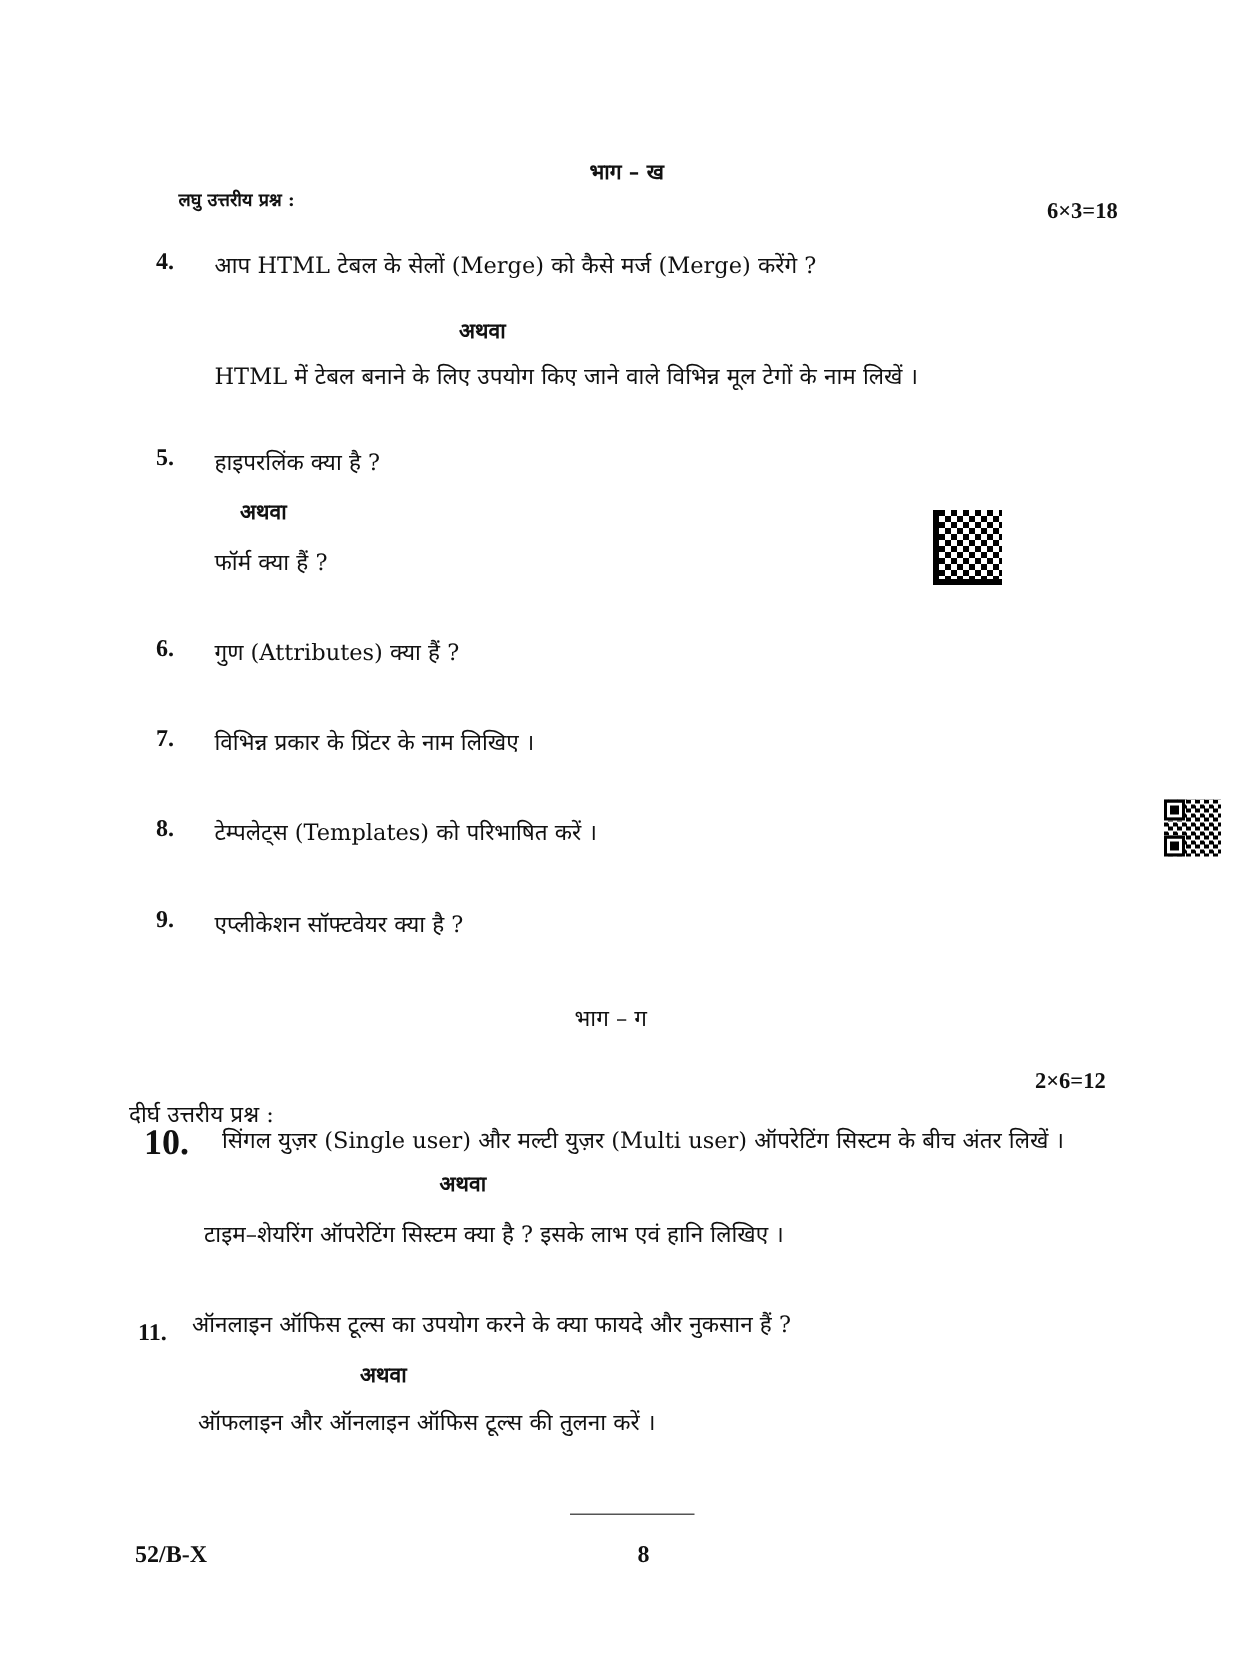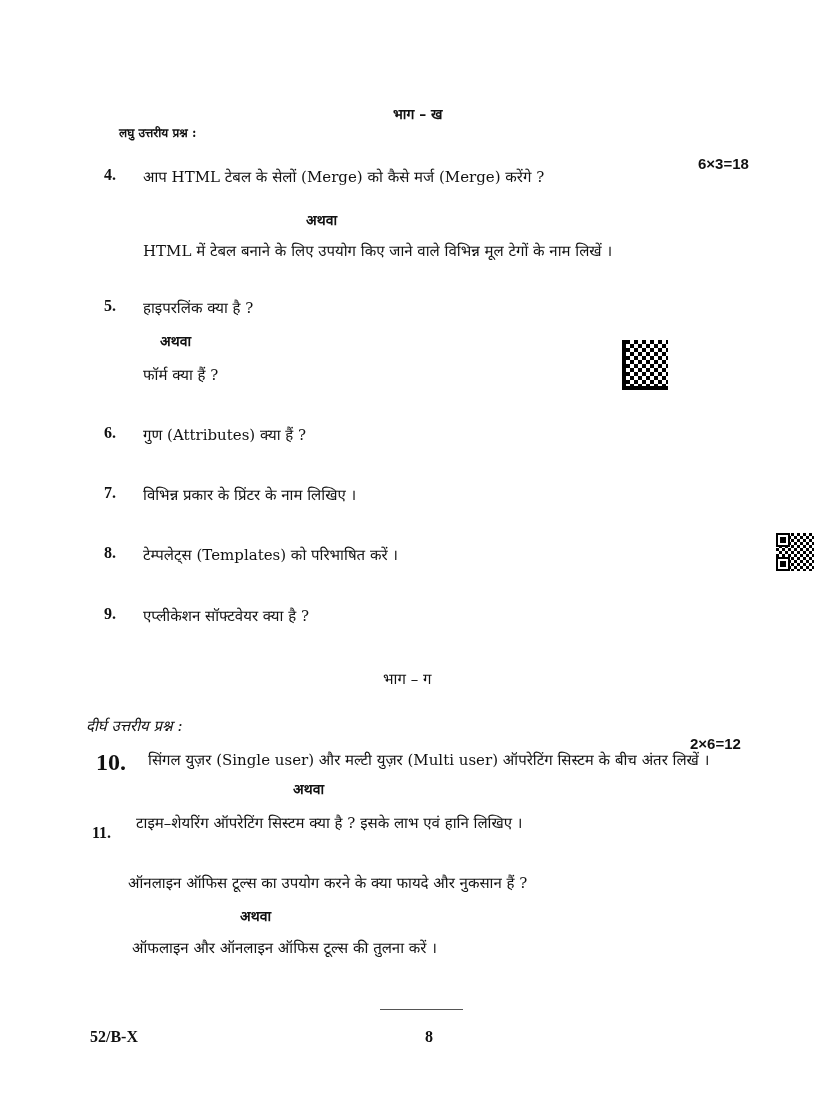--- a/index.html
+++ b/index.html
@@ -3,21 +3,21 @@
 <meta charset="utf-8">
 <style>
   html, body { margin: 0; padding: 0; background: #ffffff; }
   body {
     width: 826px; height: 1103px; position: relative; overflow: hidden;
     font-family: "DejaVu Serif", "Liberation Serif", serif; color: #111;
   }
   .abs { position: absolute; }
   .sec-title { font-weight: bold; font-size: 14px; }
   .sub { font-size: 12px; font-weight: bold; margin-left: 15px; }
-  .marks { font-size: 15px; font-weight: bold; font-family: Liberation Sans, sans-serif; margin-top: 22px; }
+  .marks { font-size: 15px; font-weight: bold; font-family: Liberation Serif, serif; }
   .qnum { font-size: 16px; font-weight: bold; font-family: "Liberation Serif", serif; }
   .qtext { font-size: 15px; }
   .athva { font-size: 14px; font-weight: bold; }
   .dm { position: absolute; width: 46px; height: 50px;
     background:
       linear-gradient(#000,#000) left/4px 100% no-repeat,
       linear-gradient(#000,#000) bottom/100% 4px no-repeat,
       repeating-conic-gradient(#000 0 25%, #fff 0 50%) 0 0/8px 8px;
   }
   .qr { position: absolute; width: 38px; height: 38px;
@@ -54,28 +54,28 @@
 <div class="abs qtext" style="left:143px;top:484px;">विभिन्न प्रकार के प्रिंटर के नाम लिखिए ।</div>
 
 <div class="abs qnum" style="left:104px;top:544px;">8.</div>
 <div class="abs qtext" style="left:143px;top:544px;">टेम्पलेट्स (Templates) को परिभाषित करें ।</div>
 <div class="qr" style="left:776px;top:533px;"></div>
 
 <div class="abs qnum" style="left:104px;top:605px;">9.</div>
 <div class="abs qtext" style="left:143px;top:605px;">एप्लीकेशन सॉफ्टवेयर क्या है ?</div>
 
 <div class="abs qtext" style="left:383px;top:668px;">भाग – ग</div>
-<div class="abs qtext" style="left:86px;top:715px;font-style:italic;">दीर्घ उत्तरीय प्रश्न :</div>
+<div class="abs qtext" style="left:86px;top:732px;">दीर्घ उत्तरीय प्रश्न :</div>
 <div class="abs marks" style="left:690px;top:713px;">2×6=12</div>
 
 <div class="abs qnum" style="left:96px;top:749px;font-size:24px;">10.</div>
 <div class="abs qtext" style="left:148px;top:749px;">सिंगल युज़र (Single user) और मल्टी युज़र (Multi user) ऑपरेटिंग सिस्टम के बीच अंतर लिखें ।</div>
 <div class="abs athva" style="left:293px;top:779px;">अथवा</div>
 <div class="abs qtext" style="left:136px;top:812px;">टाइम–शेयरिंग ऑपरेटिंग सिस्टम क्या है ? इसके लाभ एवं हानि लिखिए ।</div>
 
-<div class="abs qnum" style="left:92px;top:824px;text-align:center;">11.</div>
+<div class="abs qnum" style="left:92px;top:880px;text-align:center;">11.</div>
 <div class="abs qtext" style="left:128px;top:872px;">ऑनलाइन ऑफिस टूल्स का उपयोग करने के क्या फायदे और नुकसान हैं ?</div>
 <div class="abs athva" style="left:240px;top:906px;">अथवा</div>
 <div class="abs qtext" style="left:132px;top:937px;">ऑफलाइन और ऑनलाइन ऑफिस टूल्स की तुलना करें ।</div>
 
 <div class="rule" style="left:380px;top:1009px;width:83px;"></div>
 <div class="abs qnum" style="left:90px;top:1028px;">52/B-X</div>
 <div class="abs qnum" style="left:425px;top:1028px;">8</div>
 
 </body></html>

